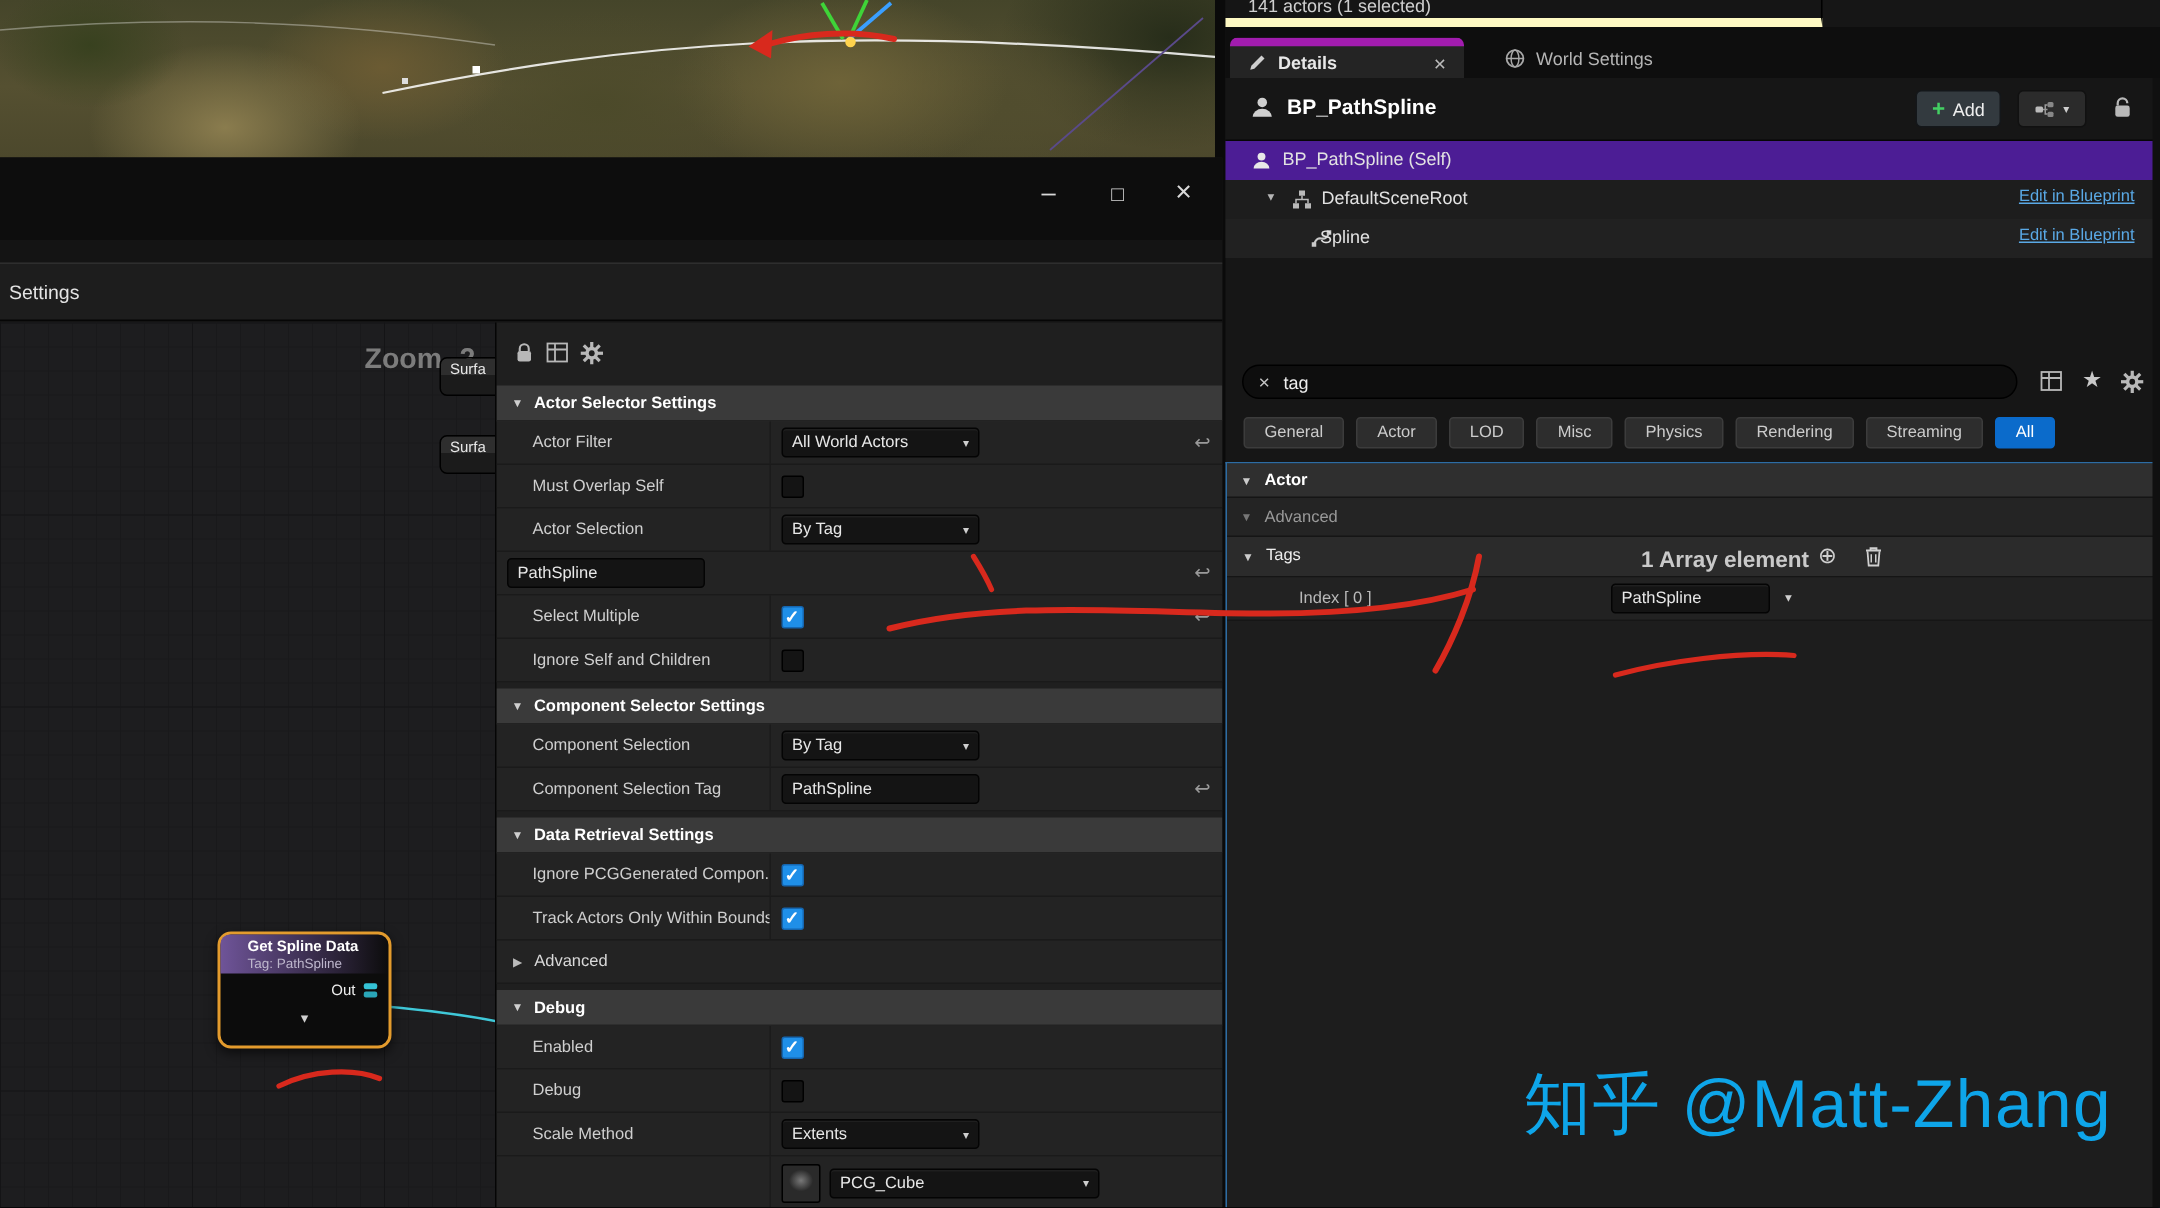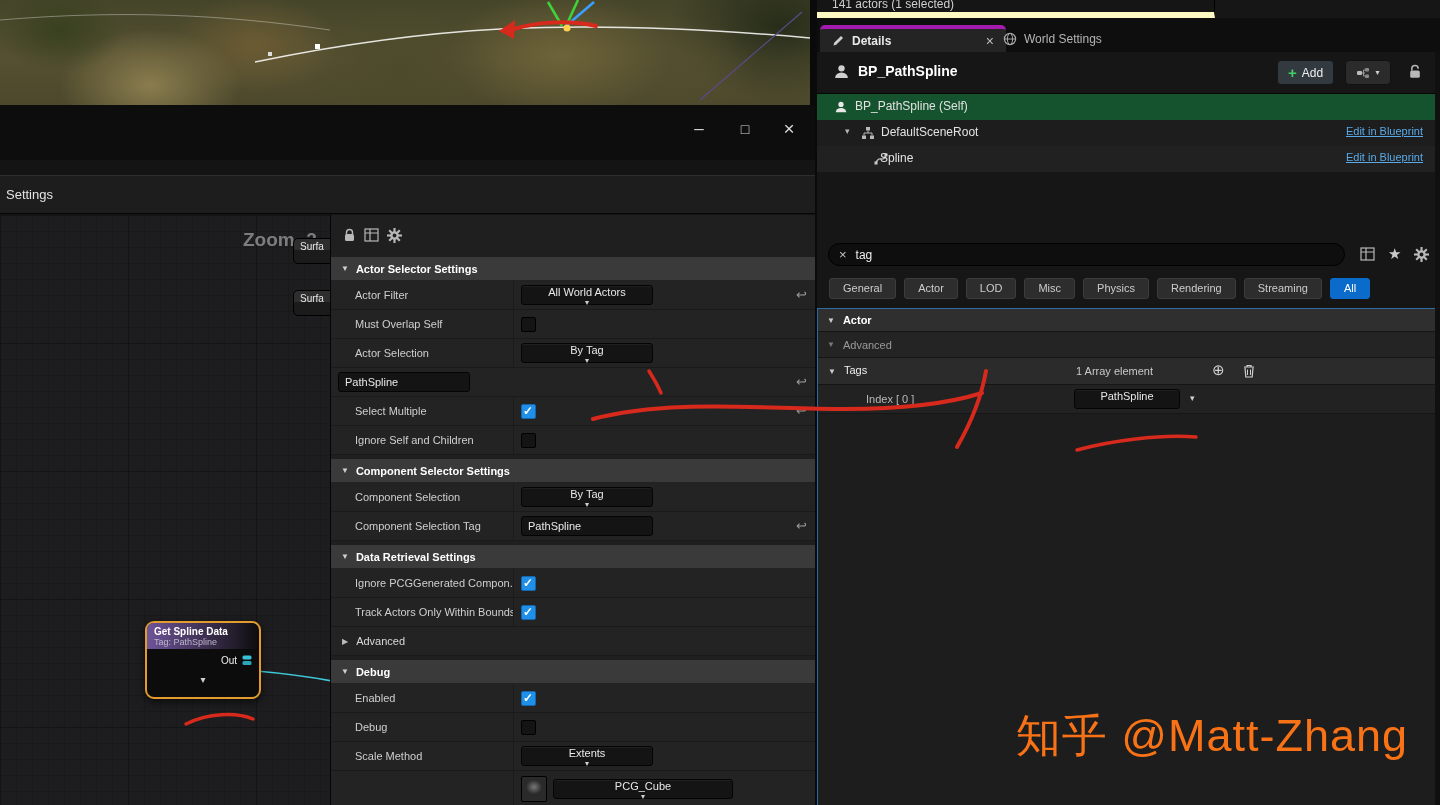--- a/index.html
+++ b/index.html
@@ -51,21 +51,21 @@
   .partial-node { position:absolute; left:293px; width:45px; height:26px;
     background:linear-gradient(180deg,#2e2e2e 0%, #2e2e2e 45%, #1b1b1b 45%, #1b1b1b 100%);
     border:1px solid #000; border-radius:5px; color:#e8e8e8; font-size:10px;
     padding:2px 0 0 6px; overflow:hidden; }
   .partial-node.n1 { top:23px; }
   .partial-node.n2 { top:75px; }
 
   #spline-node { position:absolute; left:145px; top:406px; width:116px; height:78px;
     background:#0c0c0c; border:2px solid #e39b2d; border-radius:9px;
     box-shadow:0 3px 8px rgba(0,0,0,.6); }
-  #spline-node .n-head { padding:3px 7px 2px 7px; border-radius:6px 6px 0 0;
+  #spline-node .n-head { padding:3px 7px 2px 18px; border-radius:6px 6px 0 0;
     background:linear-gradient(90deg, rgba(116,88,160,.95) 0%, rgba(116,88,160,.25) 75%, rgba(116,88,160,0) 100%); }
   #spline-node .n-title { color:#fff; font-size:10px; font-weight:bold; }
   #spline-node .n-sub { color:#bdb6cc; font-size:9px; }
   #spline-node .n-body { position:relative; height:26px; }
   #spline-node .n-out { position:absolute; right:22px; top:6px; color:#eee; font-size:10px; }
   #spline-node .n-pin { position:absolute; right:7px; top:6px; width:10px; height:11px; }
   #spline-node .n-foot { text-align:center; color:#cfcfcf; font-size:10px; line-height:10px; }
 
   
   #settings-panel { position:absolute; left:330px; top:110px; width:485px; bottom:0;
@@ -81,21 +81,21 @@
   .prow { display:flex; align-items:center; height:29px; background:#232323;
     border-bottom:1px solid #1a1a1a; position:relative; }
   .plabel { width:183px; padding-left:24px; font-size:11px; color:#cfcfcf;
     border-right:1px solid #1b1b1b; height:100%; line-height:28px;
     white-space:nowrap; overflow:hidden; }
   .pvalue { flex:1; display:flex; align-items:center; padding-left:7px; }
   .preset { position:absolute; right:8px; top:6px; color:#9a9a9a; font-size:13px; cursor:pointer; }
   .dropdown { display:flex; align-items:center; justify-content:space-between;
     width:132px; height:20px; background:#141414; border:1px solid #040404; border-radius:3px;
     padding:0 6px; color:#e8e8e8; font-size:11px; cursor:pointer;
-    box-shadow:inset 0 1px 0 rgba(255,255,255,.05);flex-direction:column; }
+    box-shadow:inset 0 1px 0 rgba(255,255,255,.05); }
   .dropdown.wide { width:180px; }
   .dd-chev { font-size:8px; color:#cfcfcf; }
   .textbox { width:132px; height:20px; background:#141414; border:1px solid #040404;
     border-radius:3px; padding:0 6px; color:#e8e8e8; font-size:11px; line-height:19px; }
   .checkbox { width:15px; height:15px; background:#141414; border:1px solid #000;
     border-radius:2px; position:relative; cursor:pointer; }
   .checkbox .tick { display:none; position:absolute; left:1px; top:-1px;
     color:#fff; font-size:12px; font-weight:bold; }
   .checkbox[data-checked="true"] { background:#1f8fe8; border-color:#1566b0; }
   .checkbox[data-checked="true"] .tick { display:block; }
@@ -108,21 +108,21 @@
   
   #right-panel { position:absolute; left:817px; top:0; width:623px; height:805px;
     background:#161616; }
   .outliner-bar { position:absolute; left:0; top:0; width:398px; height:18px;
     background:#151515; border-right:1px solid #000; border-bottom:6px solid #fef9c3;
     overflow:hidden;text-align:right; }
   .outliner-bar span { position:absolute; left:15px; top:-3px; color:#cfcfcf; font-size:12px; }
   .tab-bar { position:absolute; left:0; top:18px; width:100%; height:34px; background:#0e0e0e; }
   .tab { position:absolute; top:7px; height:27px; display:flex; align-items:center; gap:7px;
     padding:0 12px; border-radius:5px 5px 0 0; cursor:pointer; }
-  .tab.active { left:3px; width:186px; background:#242424; border-top:4px solid #a21caf;text-align:right; }
+  .tab.active { left:3px; width:156px; background:#242424; border-top:6px solid #a21caf;text-align:right; }
   .tab.inactive { left:174px; background:transparent; }
   .tab .t-label { color:#e8e8e8; font-size:12px; font-weight:bold; }
   .tab.inactive .t-label { color:#b5b5b5; font-weight:normal; }
   .tab-close { margin-left:auto; color:#bbb; font-size:14px; cursor:pointer; }
 
   .dp-header { position:absolute; left:0; top:52px; width:100%; height:42px;
     background:#161616; border-bottom:1px solid #060606; }
   .dp-name { position:absolute; left:41px; top:11px; color:#fff; font-size:14px; font-weight:bold; }
   .dp-actor-icon { position:absolute; left:16px; top:11px; }
   .add-btn { position:absolute; left:460px; top:8px; height:25px; display:flex; align-items:center;
@@ -130,21 +130,21 @@
   .add-btn .plus { color:#43cf63; font-size:15px; font-weight:bold; }
   .add-btn .lbl { color:#eee; font-size:12px; }
   .split-btn { position:absolute; left:528px; top:8px; width:46px; height:25px;
     background:#2b2b2b; border:1px solid #111; border-radius:4px; display:flex;
     align-items:center; justify-content:center; gap:5px; cursor:pointer; }
   .split-btn .dd-chev { font-size:8px; }
   .dp-lock { position:absolute; left:591px; top:12px; cursor:pointer; }
 
   .tree { position:absolute; left:0; top:94px; width:100%; }
   .tree-row { position:relative; height:26px; font-size:12px; color:#e2e2e2; }
-  .tree-row.sel { background:#14532d; }
+  .tree-row.sel { background:#4c1d95; }
   .tree-row.r2 { background:#1d1d1d; }
   .tree-row.r3 { background:#212121; }
   .tree-row .tr-label { position:absolute; top:5px; }
   .tree-row .chev { position:absolute; left:28px; top:6px; font-size:9px; color:#b5b5b5; }
   .tree-row .bp-link { position:absolute; right:17px; top:5px; color:#5aa9e6; font-size:11px;
     text-decoration:underline; cursor:pointer; }
 
   .dp-search-row { position:absolute; left:0; top:243px; width:100%; height:28px; }
   .dp-search { position:absolute; left:11px; top:0; width:517px; height:23px;
     background:#0e0e0e; border:1px solid #000; border-radius:12px;
@@ -165,31 +165,31 @@
   .dsec { display:flex; align-items:center; gap:8px; height:23px; background:#2f2f2f;
     border-bottom:1px solid #151515; padding-left:9px; color:#fff; font-size:11px;
     font-weight:bold; cursor:pointer; }
   .dsec .tri { font-size:8px; color:#ccc; }
   .dadv { display:flex; align-items:center; gap:8px; height:26px; background:#242424;
     border-bottom:1px solid #151515; padding-left:9px; color:#9a9a9a; font-size:11px; cursor:pointer; }
   .dadv .tri { font-size:8px; color:#777; }
   .dtags { position:relative; height:27px; background:#2b2b2b; border-bottom:1px solid #151515; cursor:pointer; }
   .dtags .tri { position:absolute; left:10px; top:9px; font-size:8px; color:#ccc; }
   .dtags .t-lbl { position:absolute; left:26px; top:6px; color:#eee; font-size:11px; }
-  .dtags .t-count { position:absolute; left:258px; top:7px; color:#c9c9c9; font-size:11px; }
+  .dtags .t-count { position:absolute; left:276px; top:7px; color:#c9c9c9; font-size:15px;font-weight:bold; }
   .dtags .plus-circle { position:absolute; left:394px; top:3px; color:#cfcfcf; font-size:15px; cursor:pointer; }
   .dtags .trash { position:absolute; left:424px; top:5px; cursor:pointer; }
   .dindex { position:relative; height:29px; background:#222222; border-bottom:1px solid #161616; }
   .dindex .i-lbl { position:absolute; left:48px; top:8px; color:#b9b9b9; font-size:11px; }
   .dindex .dropdown { position:absolute; left:256px; top:4px; width:106px; }
   .dindex .ext-chev { position:absolute; left:372px; top:8px; color:#cfcfcf; font-size:9px; cursor:pointer; }
 
   .dp-scrollbar { position:absolute; right:0; top:52px; bottom:0; width:5px; background:#101010; }
 
-  .watermark { position:absolute; right:32px; top:706px; color:#f97316; font-size:45px;
+  .watermark { position:absolute; right:32px; top:706px; color:#0ea5e9; font-size:45px;
     letter-spacing:1px; white-space:nowrap; }
 
   #annotations { position:absolute; left:0; top:0; z-index:50; pointer-events:none; }
 </style>
 </head>
 <body>
 
 <div id="stage">
 
   <div id="viewport">

